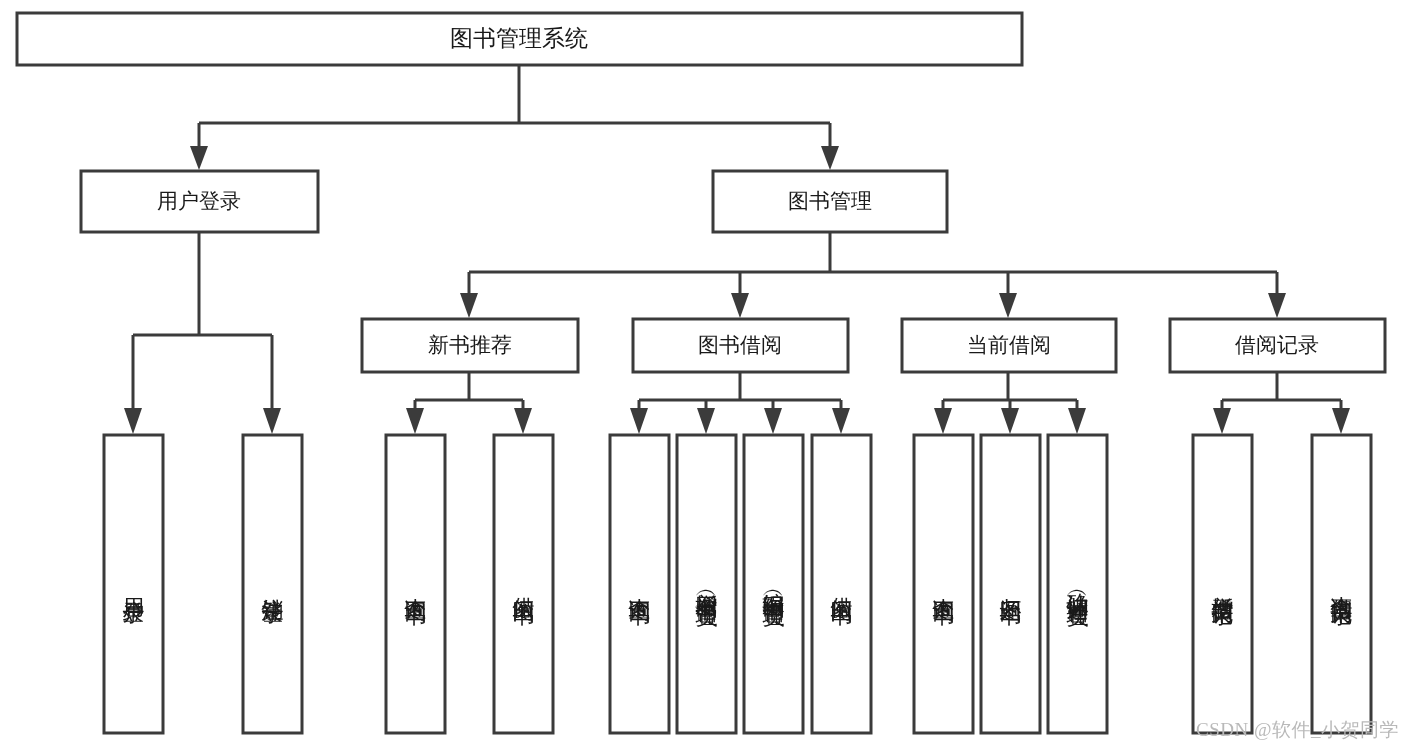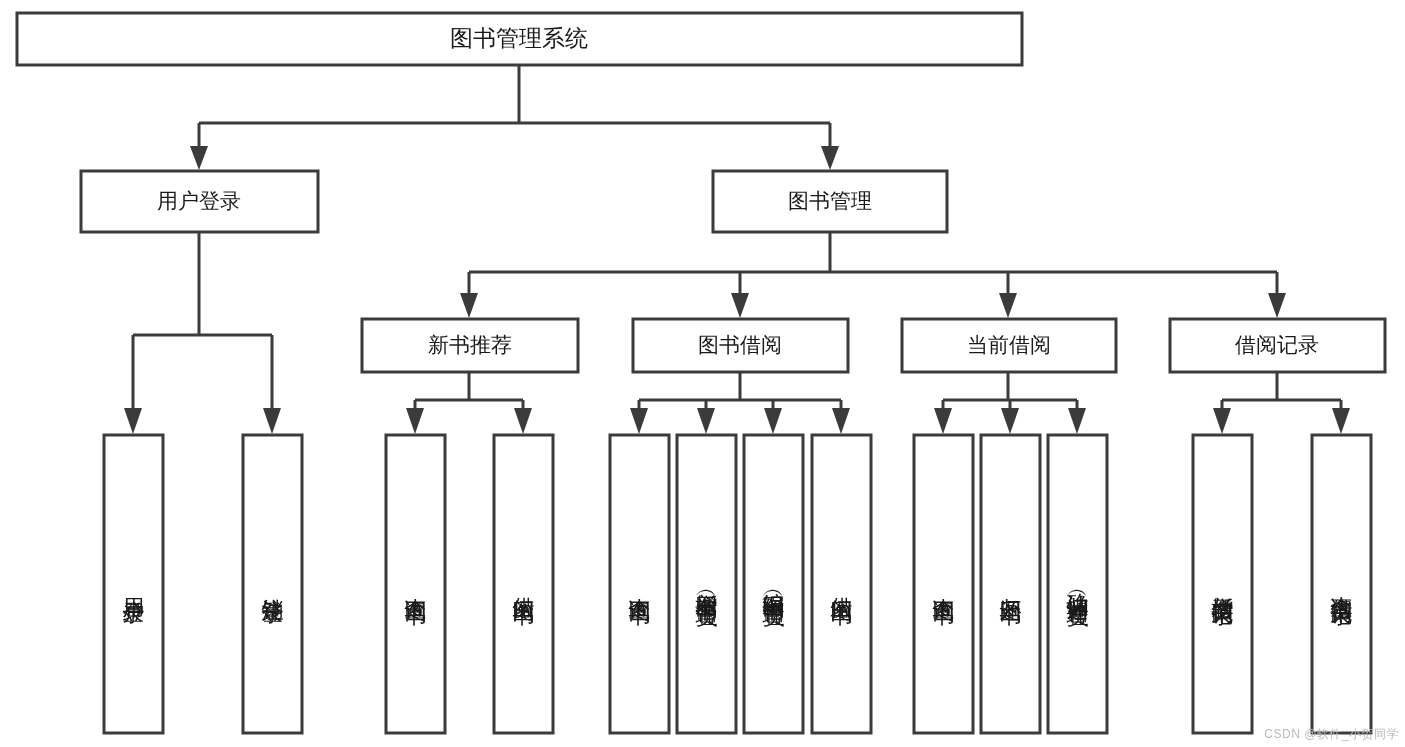--- a/index.html
+++ b/index.html
@@ -69,22 +69,22 @@
     font-size: 22px;
     line-height: 1.18;
     letter-spacing: 2px;
     color: #1a1a1a;
     white-space: nowrap;
   }
   #watermark {
     position: absolute;
     right: 6px;
     bottom: 4px;
-    font-family: Liberation Sans, sans-serif;
-    font-size: 12px;
+    font-family: Liberation Serif, serif;
+    font-size: 19px;
     color: #b9b9b9;
     letter-spacing: 0.5px;
     white-space: nowrap;
   }
 </style>
 </head>
 <body>
 
 <div id="diagram-root">
 

